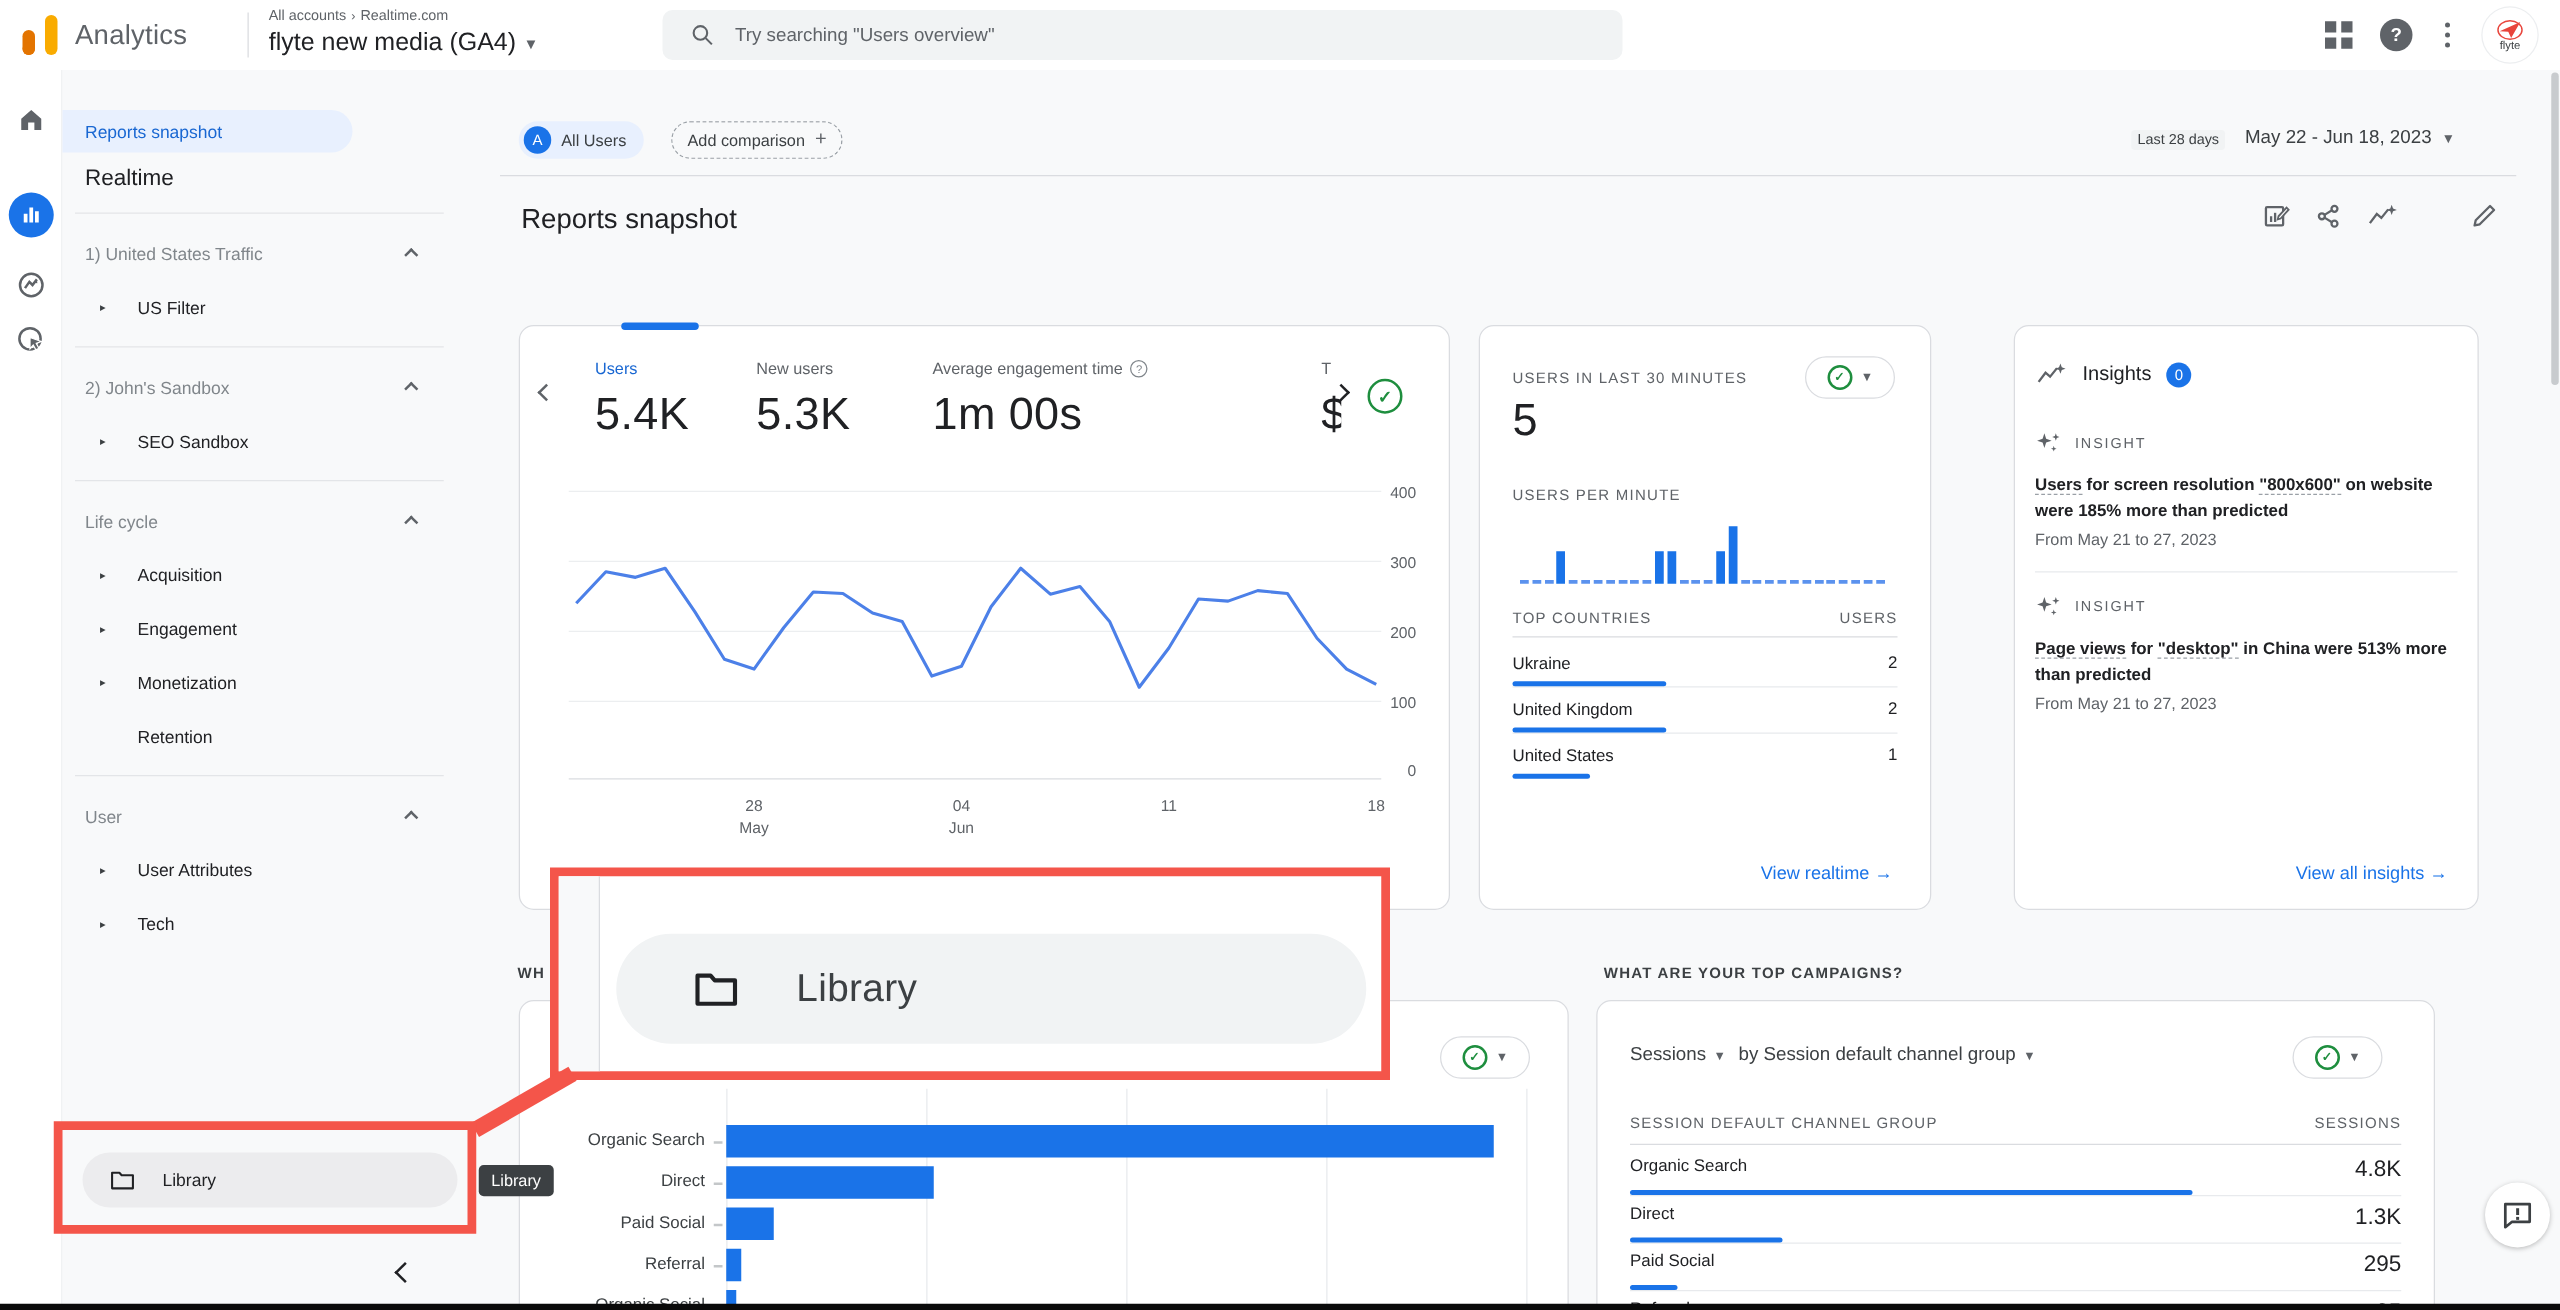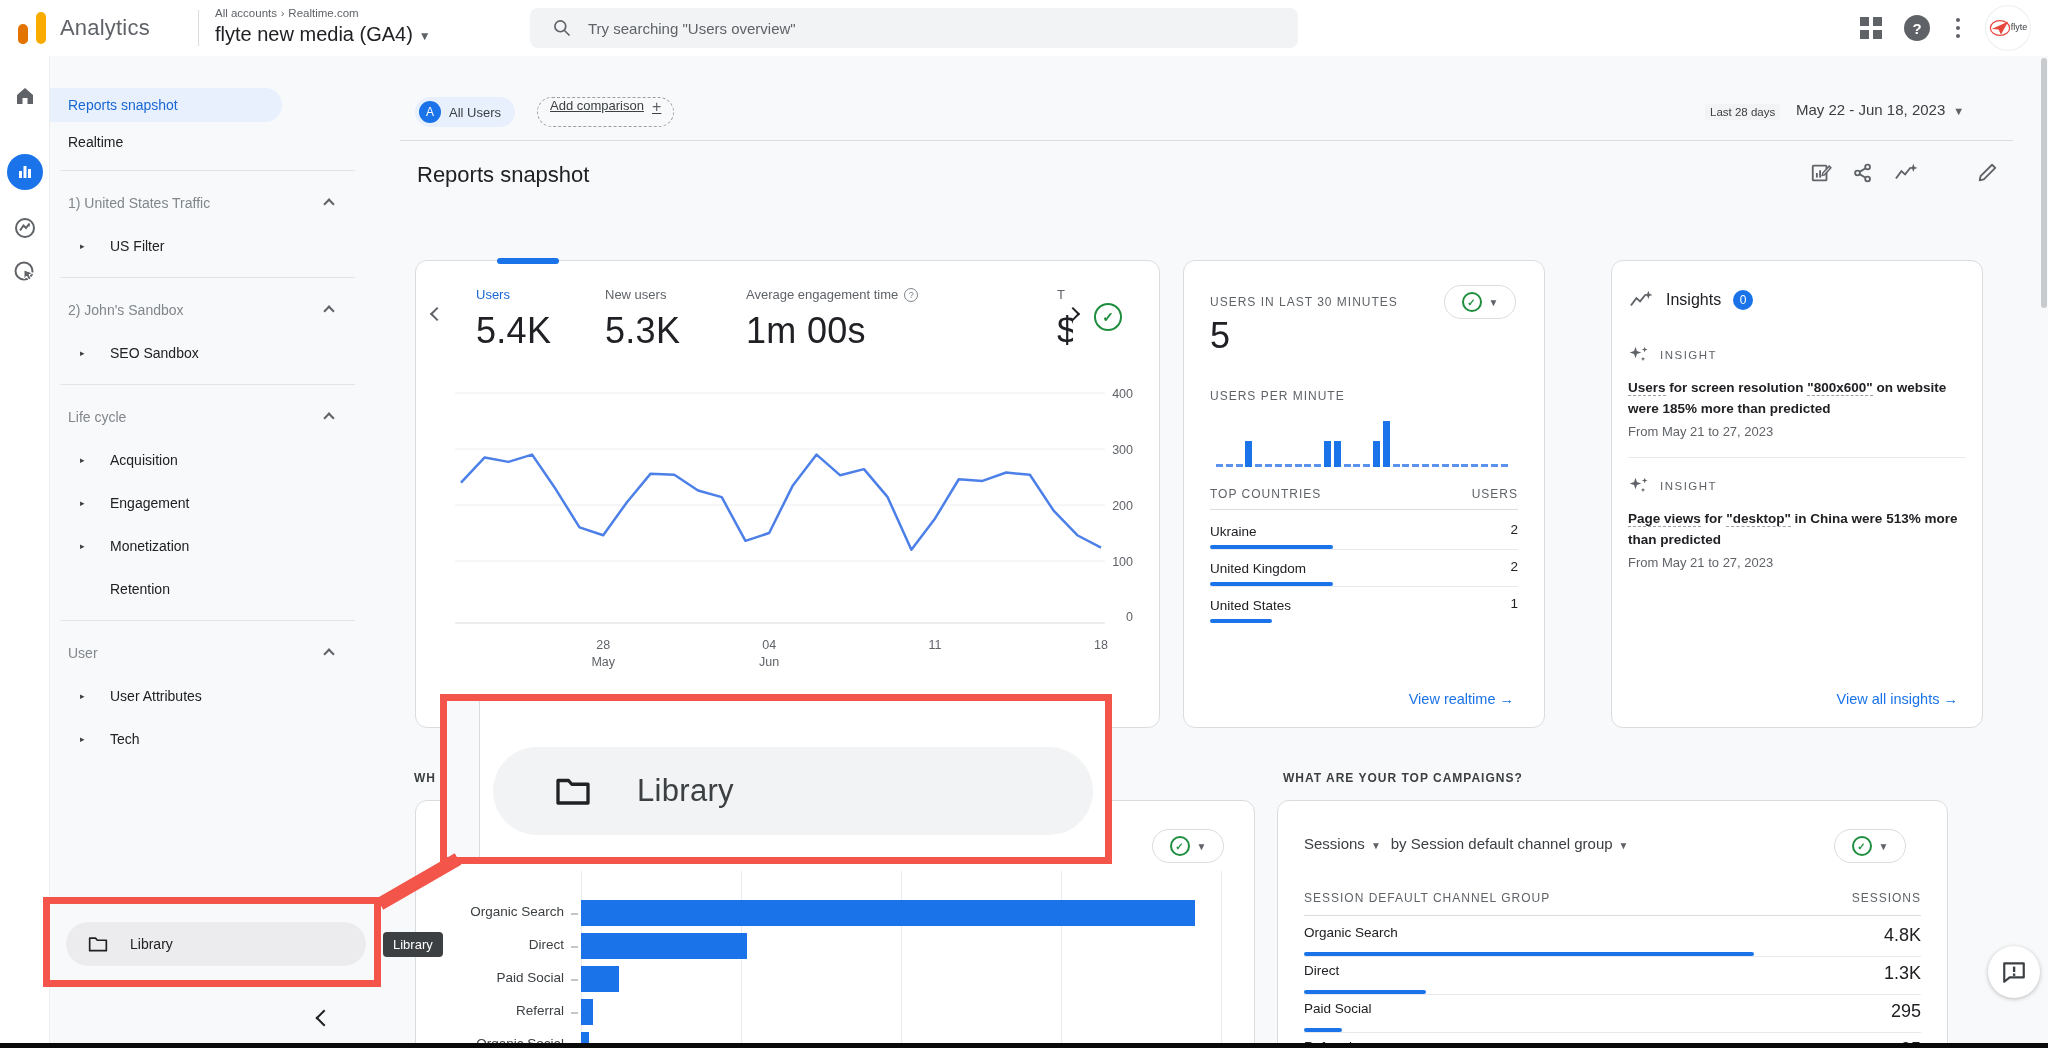--- a/index.html
+++ b/index.html
@@ -20,49 +20,49 @@
   .property { position:absolute; left:215px; top:23px; font-size:20px; color:#202124; }
   .property .caret { font-size:12px; color:#5f6368; margin-left:6px; vertical-align:middle; }
   .search { position:absolute; left:530px; top:8px; width:768px; height:40px; background:#f1f3f4; border-radius:8px; display:flex; align-items:center; padding-left:22px; }
   .search .ph { color:#5f6368; font-size:15px; margin-left:16px; }
   .hicons { position:absolute; right:0; top:0; height:56px; display:flex; align-items:center; gap:22px; padding-right:18px; }
   .grid-ic { width:22px; height:22px; display:grid; grid-template-columns:9px 9px; grid-template-rows:9px 9px; gap:4px; }
   .grid-ic div { background:#5f6368; }
   .help-ic { width:26px; height:26px; background:#5f6368; border-radius:50%; color:#fff; font-size:15px; font-weight:bold; display:flex; align-items:center; justify-content:center; }
   .kebab { display:flex; flex-direction:column; gap:4px; padding:4px; }
   .kebab div { width:4px; height:4px; background:#5f6368; border-radius:50%; }
-  .avatar { width:44px; height:44px; background:#fff; border-radius:50%; box-shadow:0 0 0 1px #eceef0; display:flex; flex-direction:row; align-items:center; justify-content:center; }
+  .avatar { width:44px; height:44px; background:#fff; border-radius:50%; box-shadow:0 0 0 1px #eceef0; display:flex; flex-direction:column; align-items:center; justify-content:center; }
   .avatar .fl { font-size:9px; color:#3c4043; margin-top:-2px; }
 
   
   .rail { position:absolute; left:0; top:56px; width:50px; bottom:0; background:#fff; border-right:1px solid #eceef0; z-index:4; }
   .rail-ic { position:absolute; left:13px; width:24px; height:24px; color:#5f6368; }
   .rail-active { position:absolute; left:7px; top:98px; width:36px; height:36px; background:#1a73e8; border-radius:50%; display:flex; align-items:center; justify-content:center; }
 
   
   .sidebar { position:absolute; left:50px; top:56px; width:315px; bottom:0; background:#f8f9fa; z-index:4; }
   .sb-list { position:absolute; left:0; top:32px; right:0; }
   .sb-pill { height:34px; width:232px; background:#e8f0fe; border-radius:0 17px 17px 0; display:flex; align-items:center; padding-left:18px; color:#1967d2; font-size:14px; font-weight:500; margin-bottom:2px; cursor:pointer; }
-  .sb-link { height:36px; display:flex; align-items:center; padding-left:18px; font-size:14px; color:#202124; cursor:pointer; }
+  .sb-link { height:36px; display:flex; align-items:center; padding-left:18px; font-size:18px; color:#202124; cursor:pointer; }
   .sb-div { border-top:1px solid #e3e5e8; margin:10px 10px 10px 10px; }
   .sb-section { height:43px; display:flex; align-items:center; padding-left:18px; font-size:14px; color:#80868b; position:relative; cursor:pointer; }
   .sb-child { height:43px; display:flex; align-items:center; font-size:14px; color:#202124; position:relative; cursor:pointer; }
   .sb-child .tri { position:absolute; left:30px; font-size:9px; color:#3c4043; }
   .sb-child .lbl { margin-left:60px; }
   .chev { width:8px; height:8px; border-right:2px solid #5f6368; border-bottom:2px solid #5f6368; display:inline-block; }
   .chev.up { transform:rotate(-135deg); position:absolute; right:32px; top:19px; }
   .lib-pill { position:absolute; left:16px; top:866px; width:300px; height:44px; background:#ececee; border-radius:22px; display:flex; align-items:center; padding-left:22px; gap:22px; font-size:14px; color:#202124; cursor:pointer; }
   .collapse { position:absolute; left:268px; top:956px; width:12px; height:12px; border-left:2.5px solid #202124; border-bottom:2.5px solid #202124; transform:rotate(45deg); cursor:pointer; }
 
   
   .main { position:absolute; left:365px; top:56px; right:0; bottom:0; background:#f8f9fa; }
   .chip { position:absolute; left:415px; top:97px; height:30px; background:#e8f0fe; border-radius:15px; display:flex; align-items:center; padding:0 14px 0 4px; gap:8px; cursor:pointer; }
   .chip .a { width:22px; height:22px; background:#1a73e8; border-radius:50%; color:#fff; font-size:12px; display:flex; align-items:center; justify-content:center; }
   .chip .t { font-size:13px; color:#3c4043; font-weight:500; }
-  .addcmp { position:absolute; left:537px; top:97px; height:30px; border:1px dashed #9aa0a6; border-radius:15px; display:flex; align-items:flex-start; padding:0 12px; gap:8px; font-size:13px; color:#3c4043; font-weight:500; cursor:pointer;text-decoration:underline; }
+  .addcmp { position:absolute; left:537px; top:97px; height:30px; border:1px dashed #9aa0a6; border-radius:15px; display:flex; align-items:center; padding:0 12px; gap:8px; font-size:13px; color:#3c4043; font-weight:500; cursor:pointer; }
   .addcmp .plus { font-size:16px; color:#5f6368; }
   .datepreset { position:absolute; left:1705px; top:104px; font-size:11.5px; color:#3c4043; background:#f1f3f4; padding:2px 5px; border-radius:3px; }
   .daterange { position:absolute; left:1796px; top:101px; font-size:15px; color:#3c4043; font-weight:500; cursor:pointer; }
   .daterange .caret { font-size:11px; color:#5f6368; margin-left:8px; }
   .tb-div { position:absolute; left:400px; top:140px; right:35px; border-top:1px solid #dadce0; }
   .pgtitle { position:absolute; left:417px; top:162px; font-size:22px; color:#202124; }
   .pg-ics { position:absolute; top:162px; left:1810px; display:flex; gap:20px; align-items:center; }
   .pg-ics svg { cursor:pointer; }
   .pg-ics .gap { width:18px; }
 

